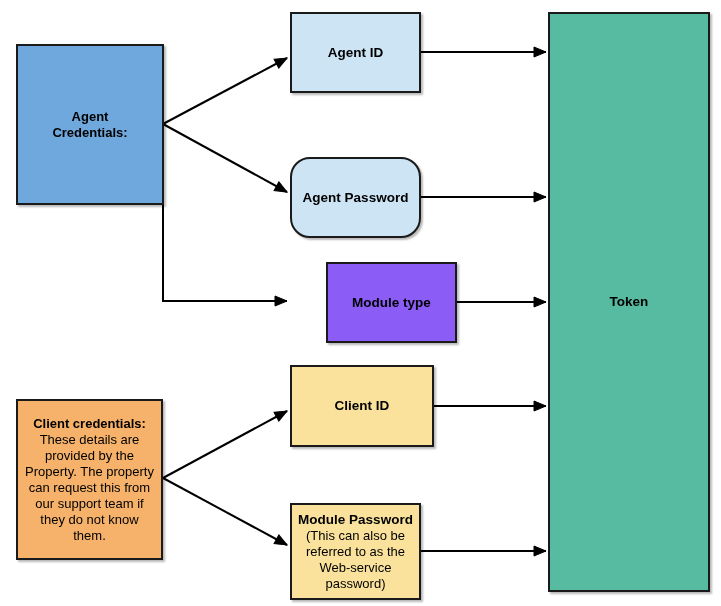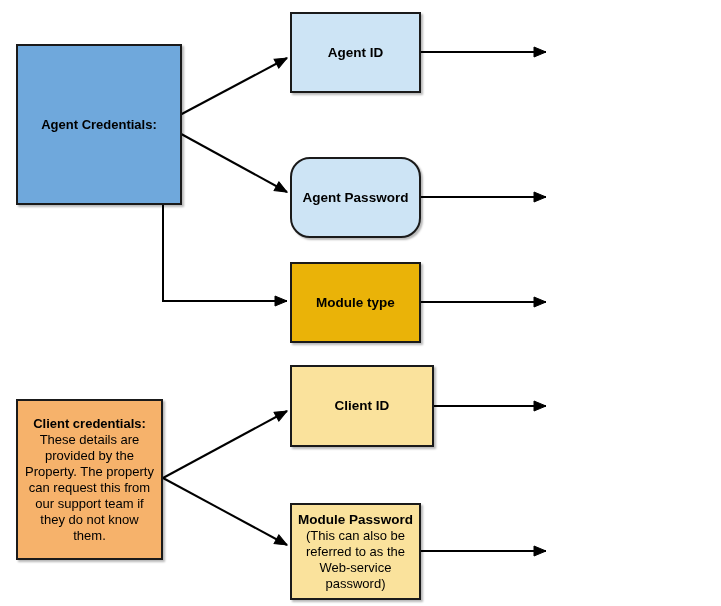--- a/index.html
+++ b/index.html
@@ -37,21 +37,21 @@
     justify-content: center;
     align-items: center;
     text-align: center;
     color: #000000;
     font-size: 13px;
     line-height: 16px;
   }
   .node .title { font-weight: bold; }
   .node .label { font-weight: bold; font-size: 13.5px; }
   
-  .n-agent-creds   { left: 16px;  top: 44px;  width: 166px; height: 161px; padding: 0 19px; }
+  .n-agent-creds   { left: 16px;  top: 44px;  width: 148px; height: 161px; padding: 0 19px; }
   .n-client-creds  { left: 16px;  top: 399px; width: 147px; height: 161px; padding: 0 7px; }
   .n-agent-id      { left: 290px; top: 12px;  width: 131px; height: 81px; }
   .n-agent-pass    { left: 290px; top: 157px; width: 131px; height: 81px; }
   .n-module-type   { left: 290px; top: 262px; width: 131px; height: 81px; }
   .n-client-id     { left: 290px; top: 365px; width: 144px; height: 82px; }
   .n-client-pass   { left: 290px; top: 503px; width: 131px; height: 97px; padding: 0 4px; }
   .n-token         { left: 548px; top: 12px;  width: 162px; height: 580px; }
 </style>
 </head>
 <body>
@@ -89,27 +89,30 @@
   </div>
 
   <div class="node n-agent-id" style="background: rgb(205, 228, 245);">
     <div class="label">Agent ID</div>
   </div>
 
   <div class="node n-agent-pass" style="background: rgb(205, 228, 245); border-radius: 20px;">
     <div class="label">Agent Password</div>
   </div>
 
-  <div class="node n-module-type" style="background: #eab308;">
+  <div class="node n-module-type" style="background: #8b5cf6; margin-left: 36px;">
     <div class="label">Module type</div>
   </div>
 
   <div class="node n-client-id" style="background: rgb(250, 226, 156);">
     <div class="label">Client ID</div>
   </div>
 
   <div class="node n-client-pass" style="background: rgb(250, 226, 156);">
     <div class="label">Module Password</div>
     <div class="body">(This can also be referred to as the Web-service password)</div>
   </div>
 
+  <div class="node n-token" style="background: rgb(87, 187, 161);">
+    <div class="label">Token</div>
+  </div>
 
 </div>
 
 </body></html>

